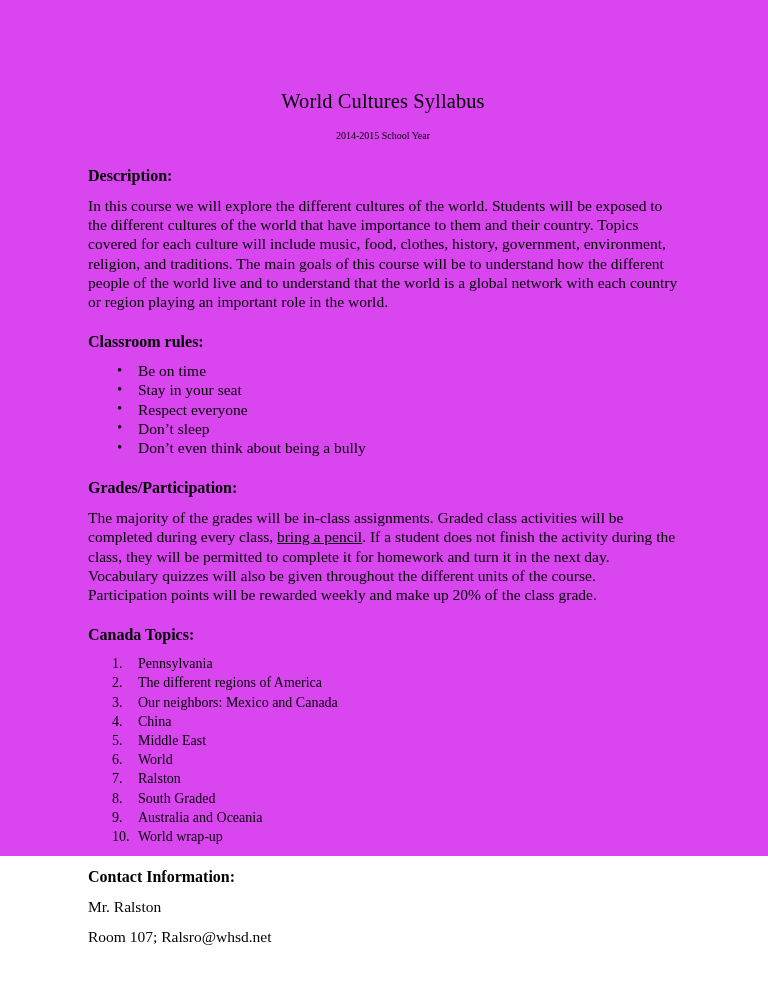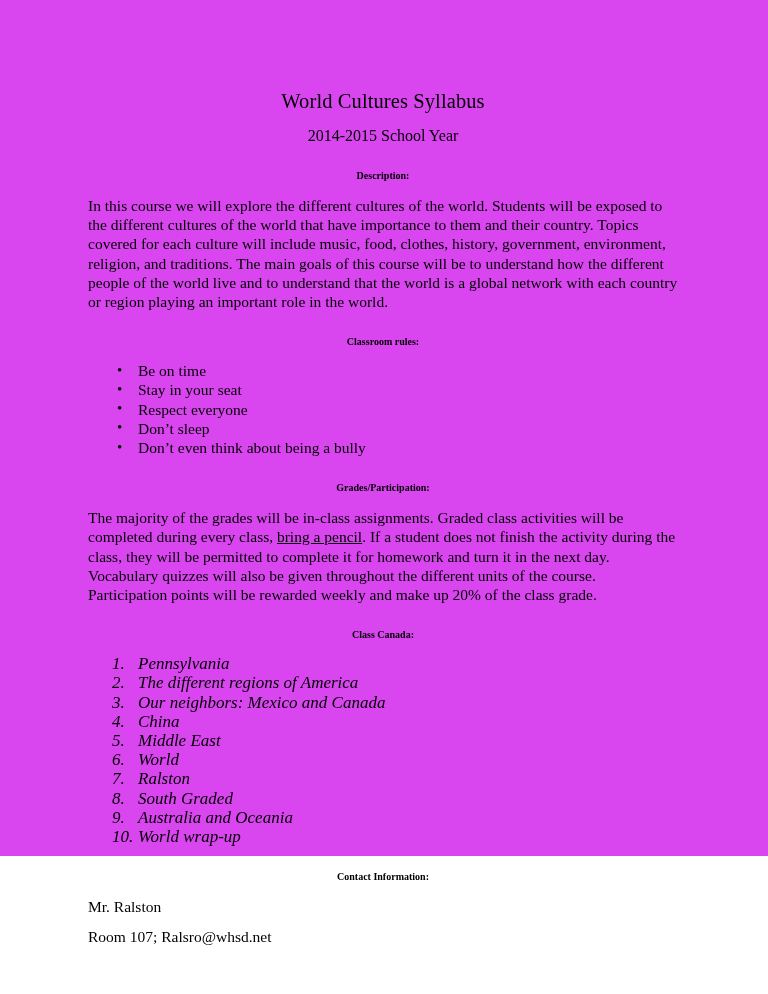--- a/index.html
+++ b/index.html
@@ -25,30 +25,29 @@
   .doc-title {
     text-align: center;
     font-size: 20.5px;
     line-height: 26px;
     font-weight: normal;
     margin: 0 0 0 0;
     letter-spacing: 0.1px;
   }
   .doc-subtitle {
     text-align: center;
-    font-size: 16px;
+    font-size: 10px;
     line-height: 19px;
     margin: 12px 0 0 0;
   }
   .section-heading {
-    font-size: 10px;
+    font-size: 16px;
     line-height: 19px;
     font-weight: bold;
     margin: 21px 0 0 0;
-    text-align: center;
   }
   .body-par {
     font-size: 15.5px;
     line-height: 19.2px;
     margin: 11px 0 0 0;
     text-align: left;
   }
   .u {
     text-decoration: underline;
   }
@@ -72,26 +71,25 @@
     font-size: 15px;
   }
   ol.topics {
     list-style: none;
     margin: 10px 0 0 0;
     padding: 0;
     counter-reset: topicnum;
   }
   ol.topics li {
     position: relative;
-    font-size: 17px;
+    font-size: 14px;
     line-height: 19.2px;
     padding-left: 50px;
     margin: 0;
     counter-increment: topicnum;
-    font-style: italic;
   }
   ol.topics li::before {
     content: counter(topicnum) ".";
     position: absolute;
     left: 24px;
     top: 0;
     width: 22px;
     text-align: left;
   }
   .contact-line {
@@ -120,21 +118,21 @@
     <li>Stay in your seat</li>
     <li>Respect everyone</li>
     <li>Don’t sleep</li>
     <li>Don’t even think about being a bully</li>
   </ul>
 
   <div class="section-heading">Grades/Participation:</div>
 
   <p class="body-par"><span>The majority of the grades will be in-class assignments.   Graded class activities will be completed during every class, </span><span class="u">bring a pencil</span><span>.  If a student does not finish the activity during the class, they will be permitted to complete it for homework and turn it in the next day.  Vocabulary quizzes will also be given throughout the different units of the course.  Participation points will be rewarded weekly and make up 20% of the class grade.</span></p>
 
-  <div class="section-heading">Class Canada:</div>
+  <div class="section-heading">Canada Topics:</div>
 
   <ol class="topics">
     <li>Pennsylvania</li>
     <li>The different regions of America</li>
     <li>Our neighbors: Mexico and Canada</li>
     <li>China</li>
     <li>Middle East</li>
     <li>World</li>
     <li>Ralston</li>
     <li>South Graded</li>

